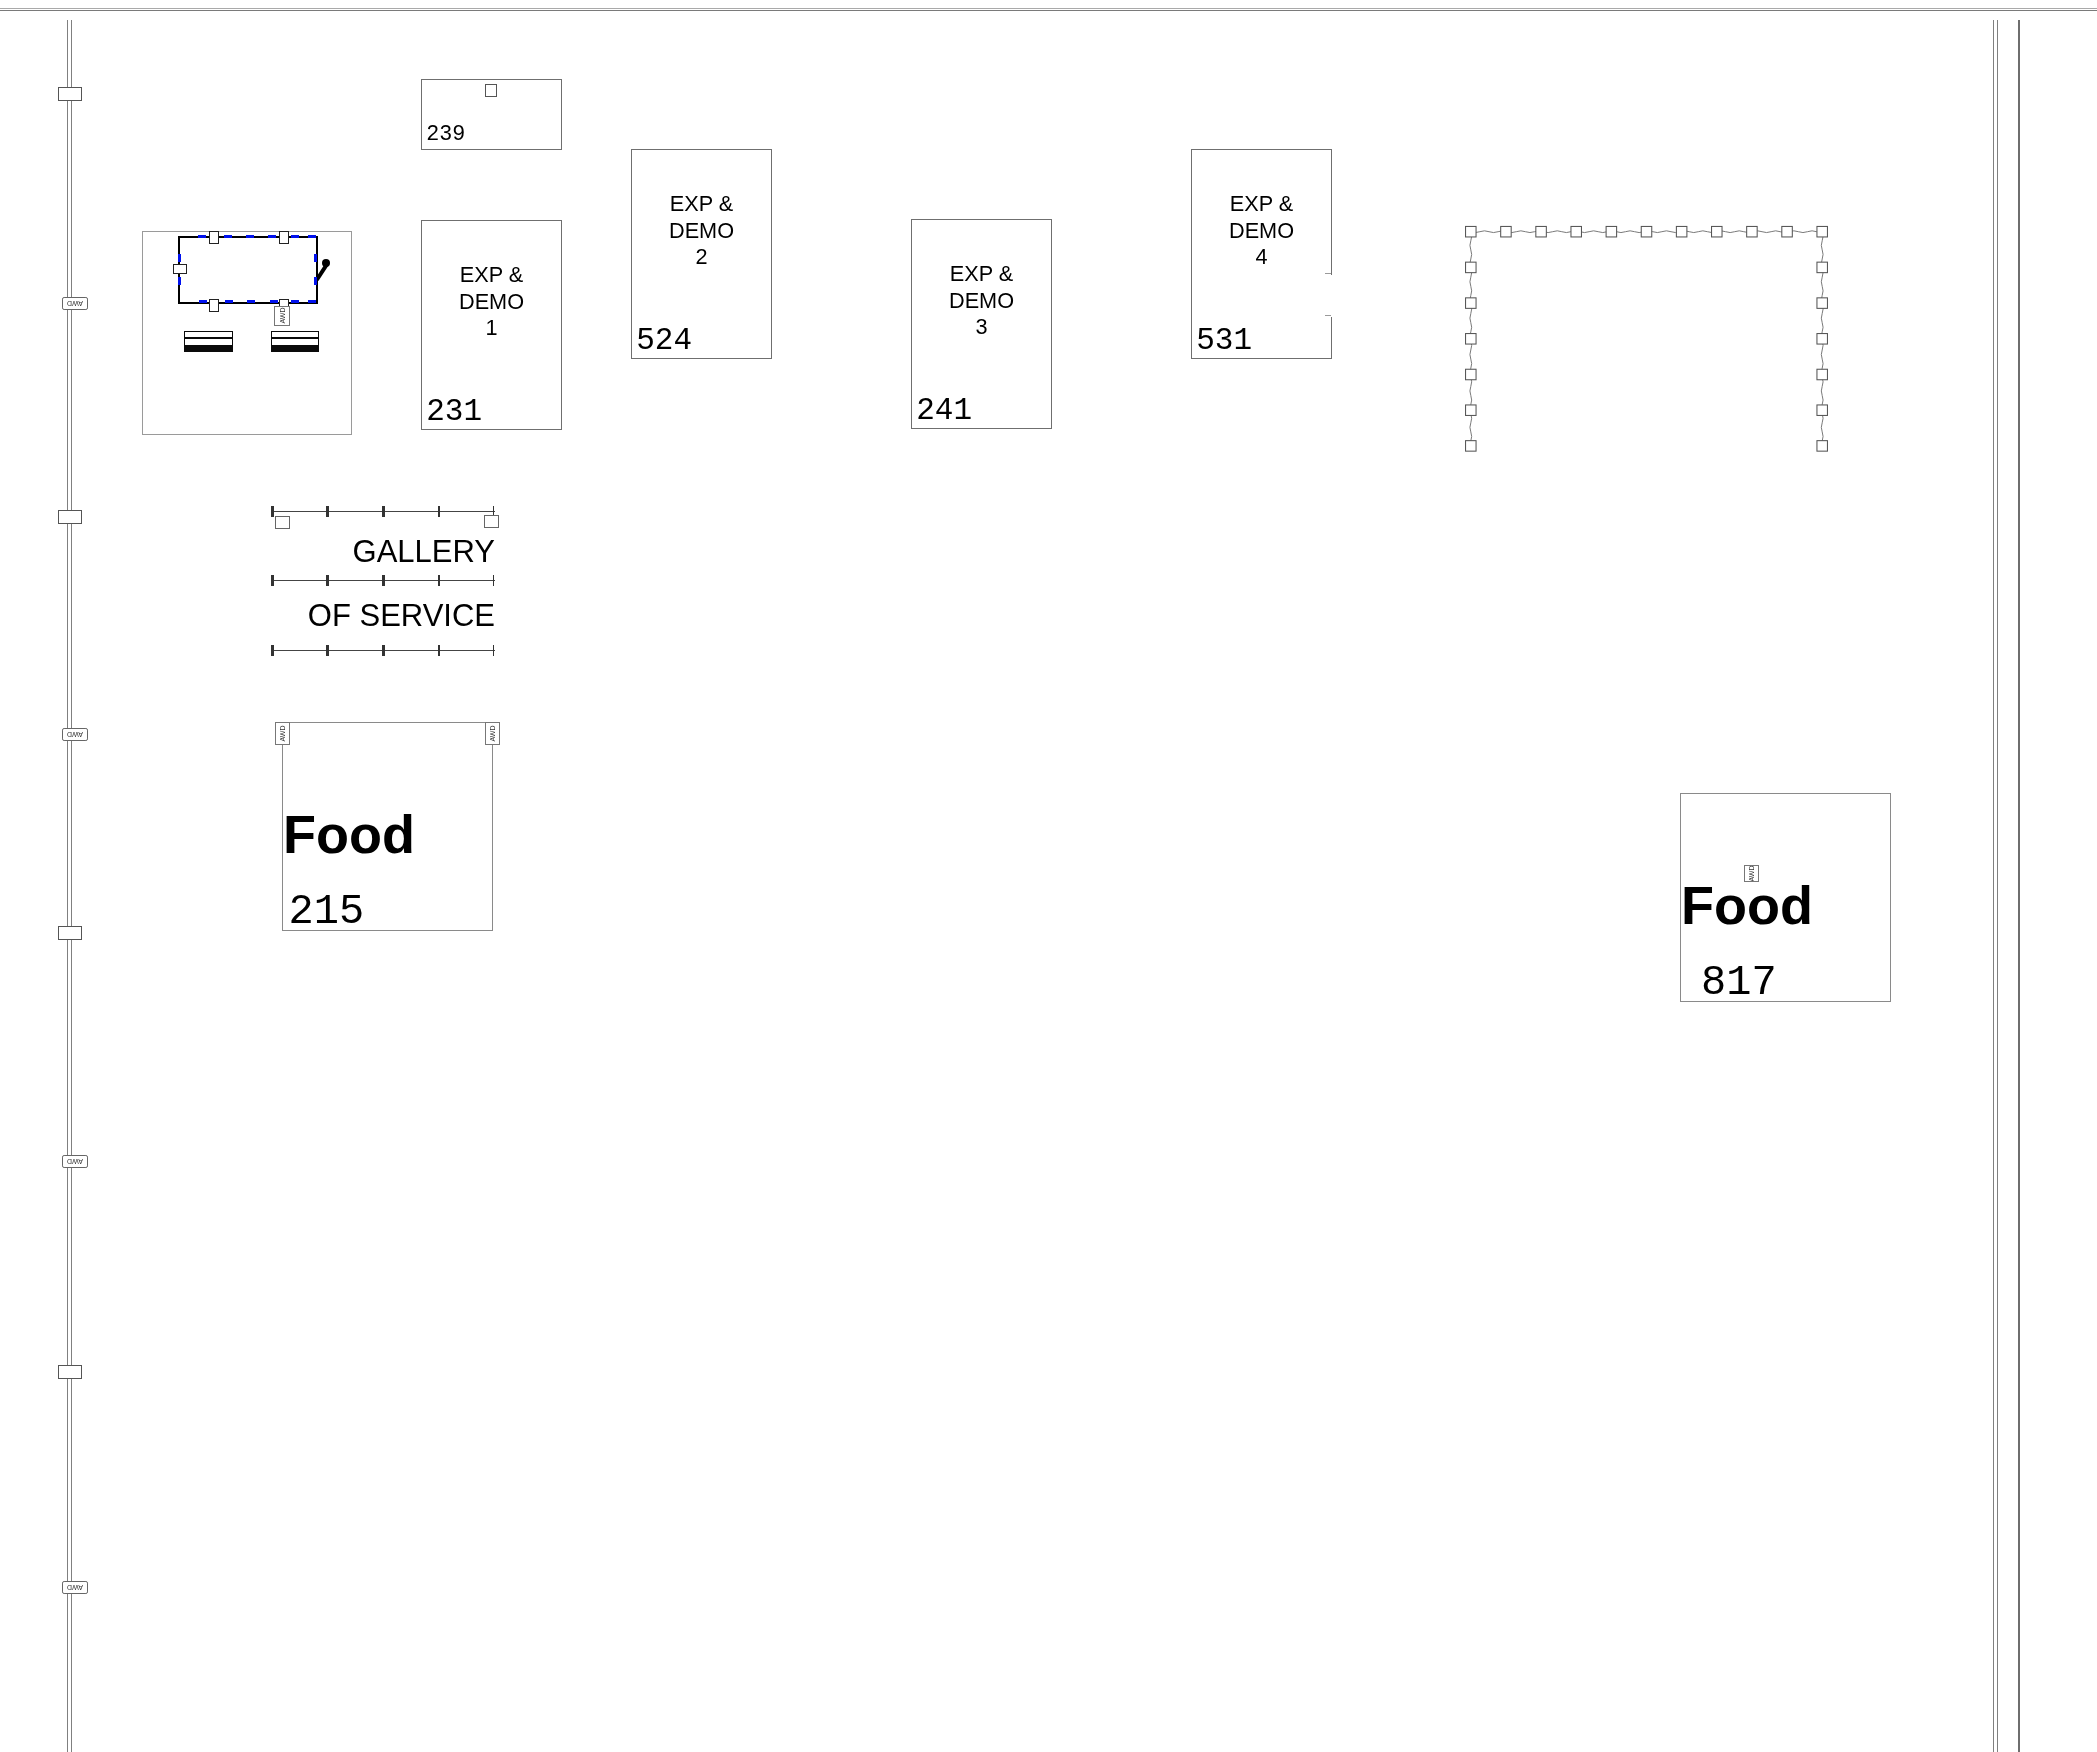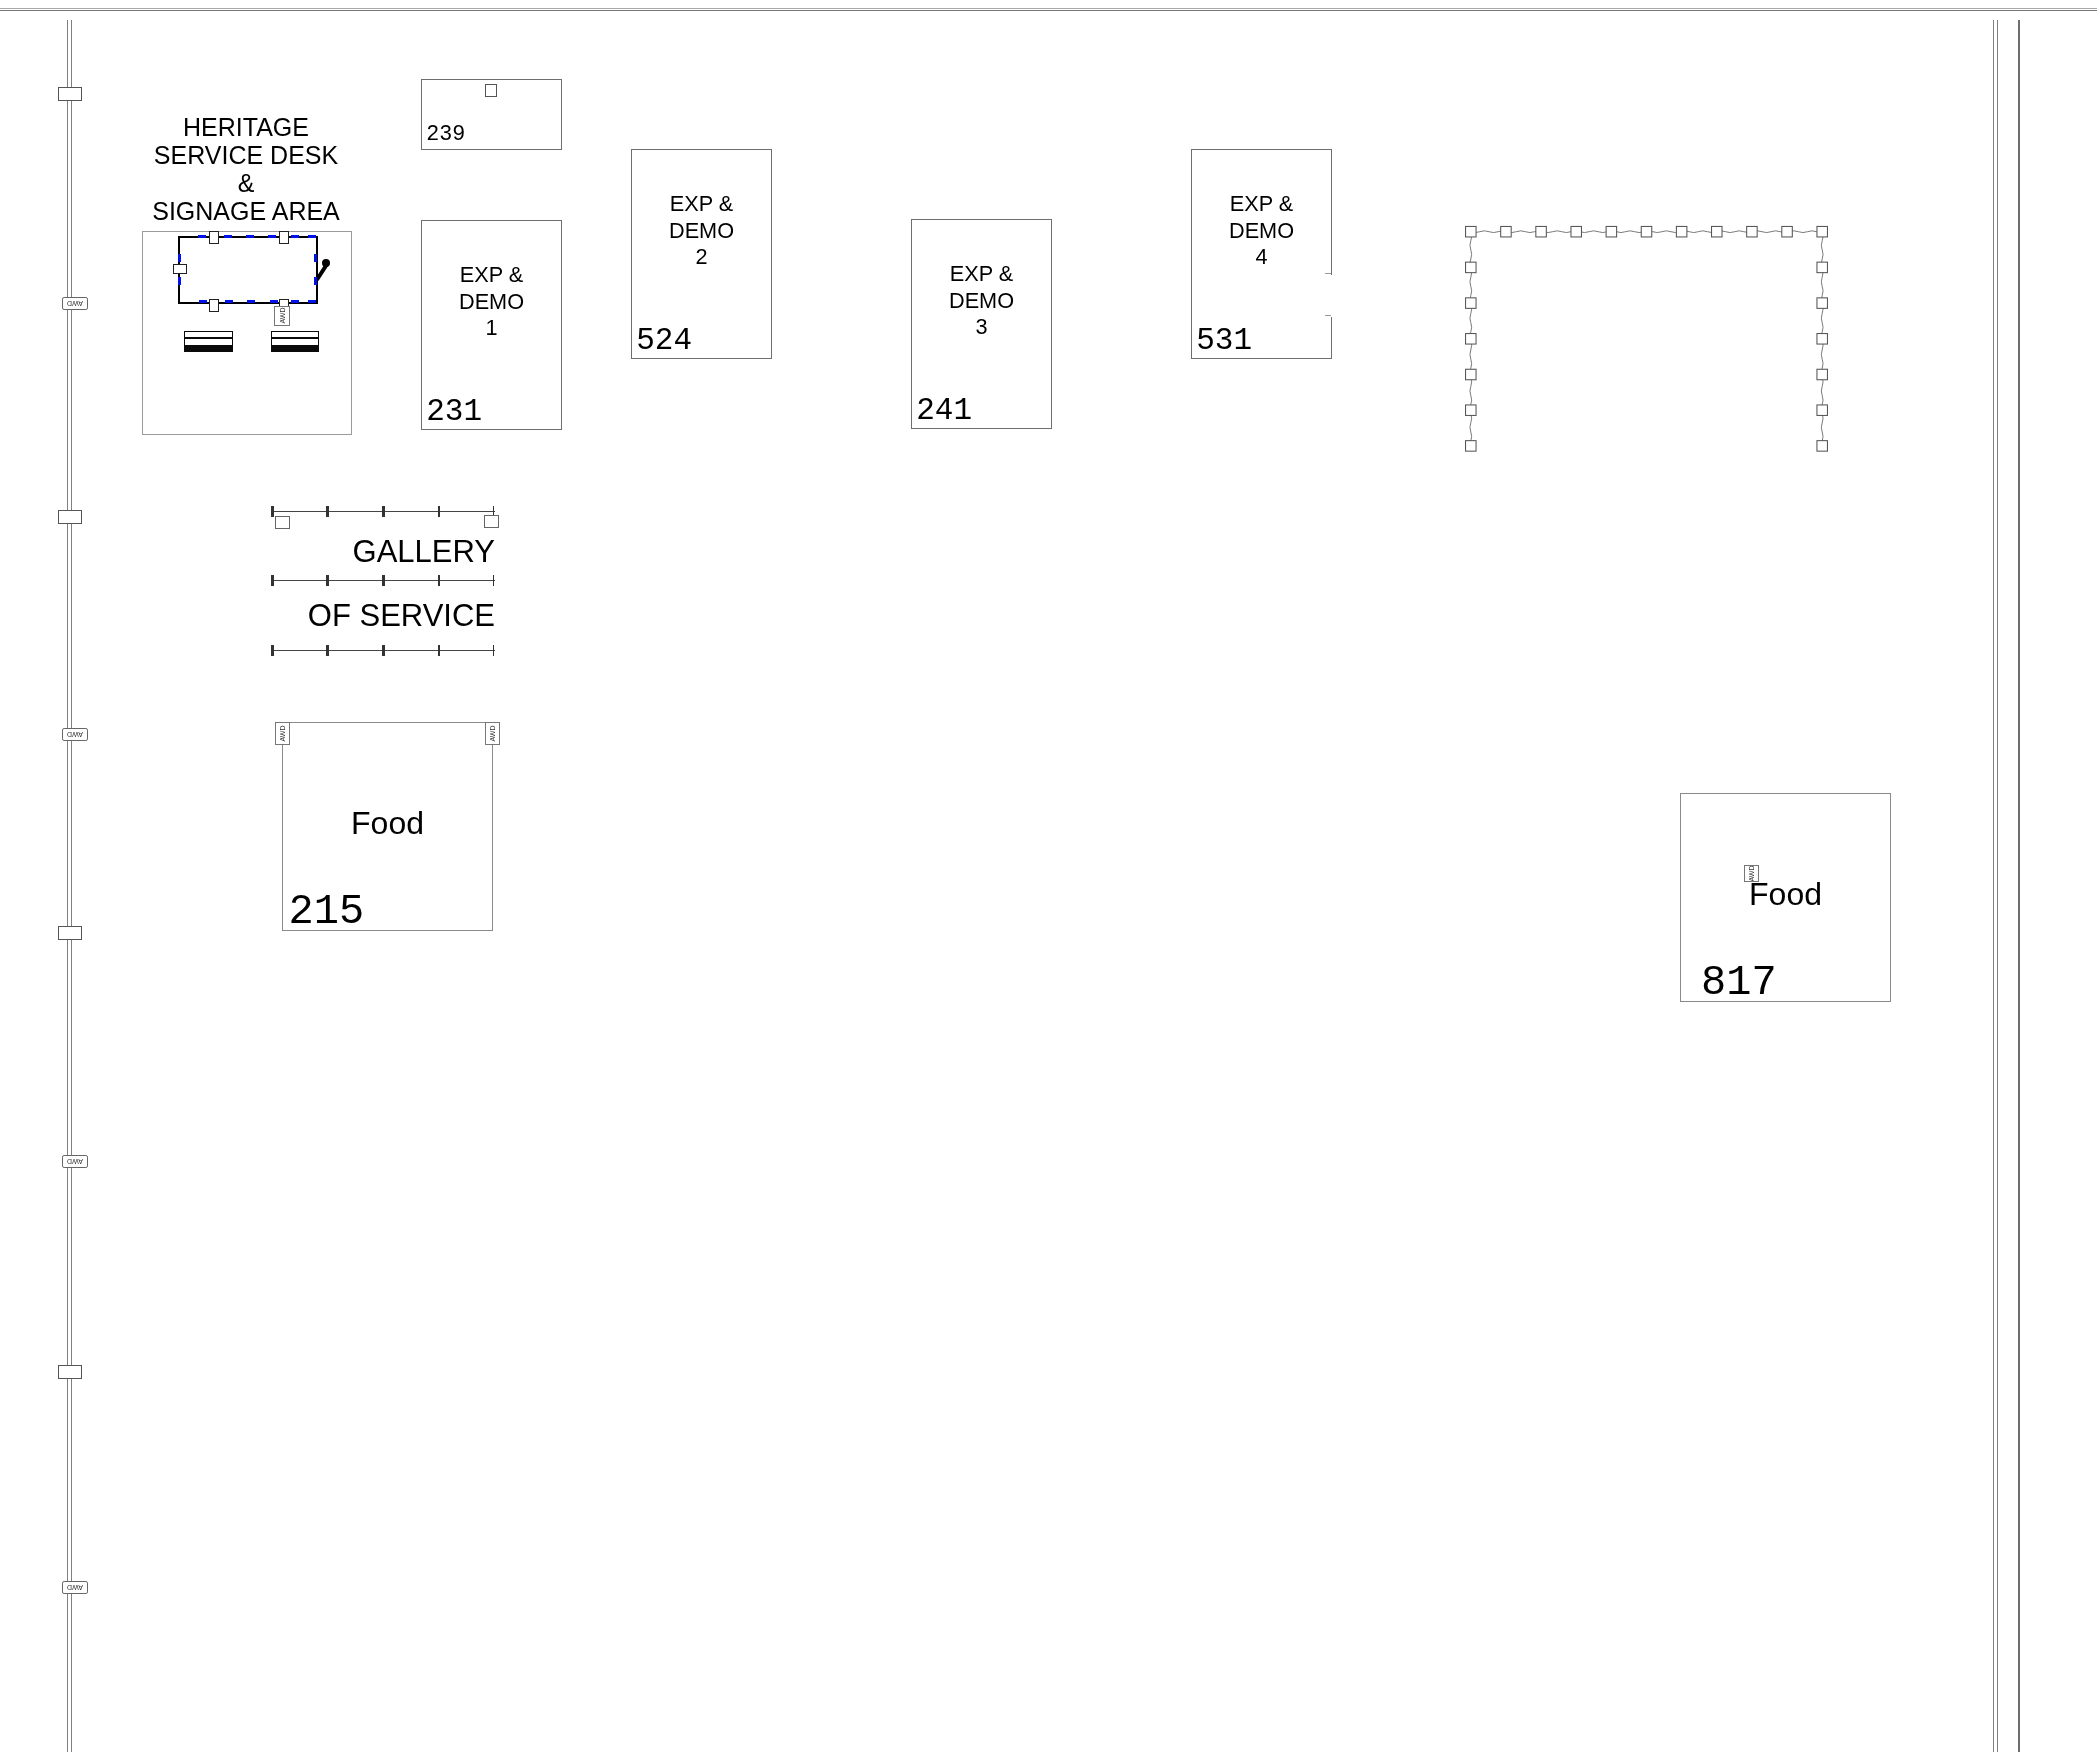--- a/index.html
+++ b/index.html
@@ -39,21 +39,21 @@
   .table .t-base{position:absolute;left:0;right:0;bottom:0;height:5.6px;background:#0a0a0a;}
 
   
   .booth{position:absolute;border:1px solid #6f6f6f;background:#fff;box-sizing:border-box;}
   .booth.light{border-color:#8a8a8a;}
   .booth-lines{position:absolute;left:0;width:100%;top:41px;text-align:center;font-size:21.7px;line-height:26.6px;}
   .booth-num{position:absolute;left:4.2px;bottom:2.1px;font-size:31px;line-height:1;font-family:Liberation Mono, monospace;}
   .num-sm{font-size:21.7px;bottom:3.5px;}
   .num-729{font-size:25px;bottom:4.9px;left:5.6px;}
   .num-food{font-size:42px;bottom:-2.8px;left:5.6px;}
-  .food-name{position:absolute;left:0;width:100%;top:84px;text-align:center;font-size:32px;line-height:1;}
+  .food-name{position:absolute;left:0;width:100%;top:84px;text-align:left;font-size:54px;line-height:1;font-weight:bold;}
   .booth-square{position:absolute;background:#fff;border:1px solid #555;}
   .gap-patch{position:absolute;background:#fff;}
   .gap-notch{position:absolute;background:#9a9a9a;height:1.4px;width:5.6px;}
 
   
   .g-line{position:absolute;left:271px;width:224px;height:1.4px;background:#444;}
   .g-tick{position:absolute;top:-4.9px;height:11.2px;background:#333;}
   .g-sq{position:absolute;border:1px solid #666;background:#fff;}
   .g-text{position:absolute;left:271px;width:224px;text-align:right;font-size:31px;line-height:1;}
 
@@ -80,26 +80,20 @@
     </div>
   <div class="wm-rect" style="top:926px"></div>
   <div class="wm-awd" style="top:1155px">
       <span>AWD</span>
     </div>
   <div class="wm-rect" style="top:1365px"></div>
   <div class="wm-awd" style="top:1581px">
       <span>AWD</span>
     </div>
 
-  <div class="heritage-text">
-    <div>HERITAGE</div>
-    <div>SERVICE DESK</div>
-    <div>&amp;</div>
-    <div>SIGNAGE AREA</div>
-  </div>
   <div class="heritage-outline"></div>
   <div class="desk"></div>
 
   <div class="tab" style="left:209px;top:231px;width:7.7px;height:11.2px"></div>
   <div class="tab" style="left:279px;top:231px;width:7.7px;height:11.2px"></div>
   <div class="tab" style="left:209px;top:299px;width:7.7px;height:11.2px"></div>
   <div class="tab" style="left:279px;top:299px;width:7.7px;height:11.2px"></div>
   <div class="tab" style="left:173px;top:264px;width:12px;height:8.4px"></div>
   <div class="pen"></div>
   <div class="pen-tip"></div>

